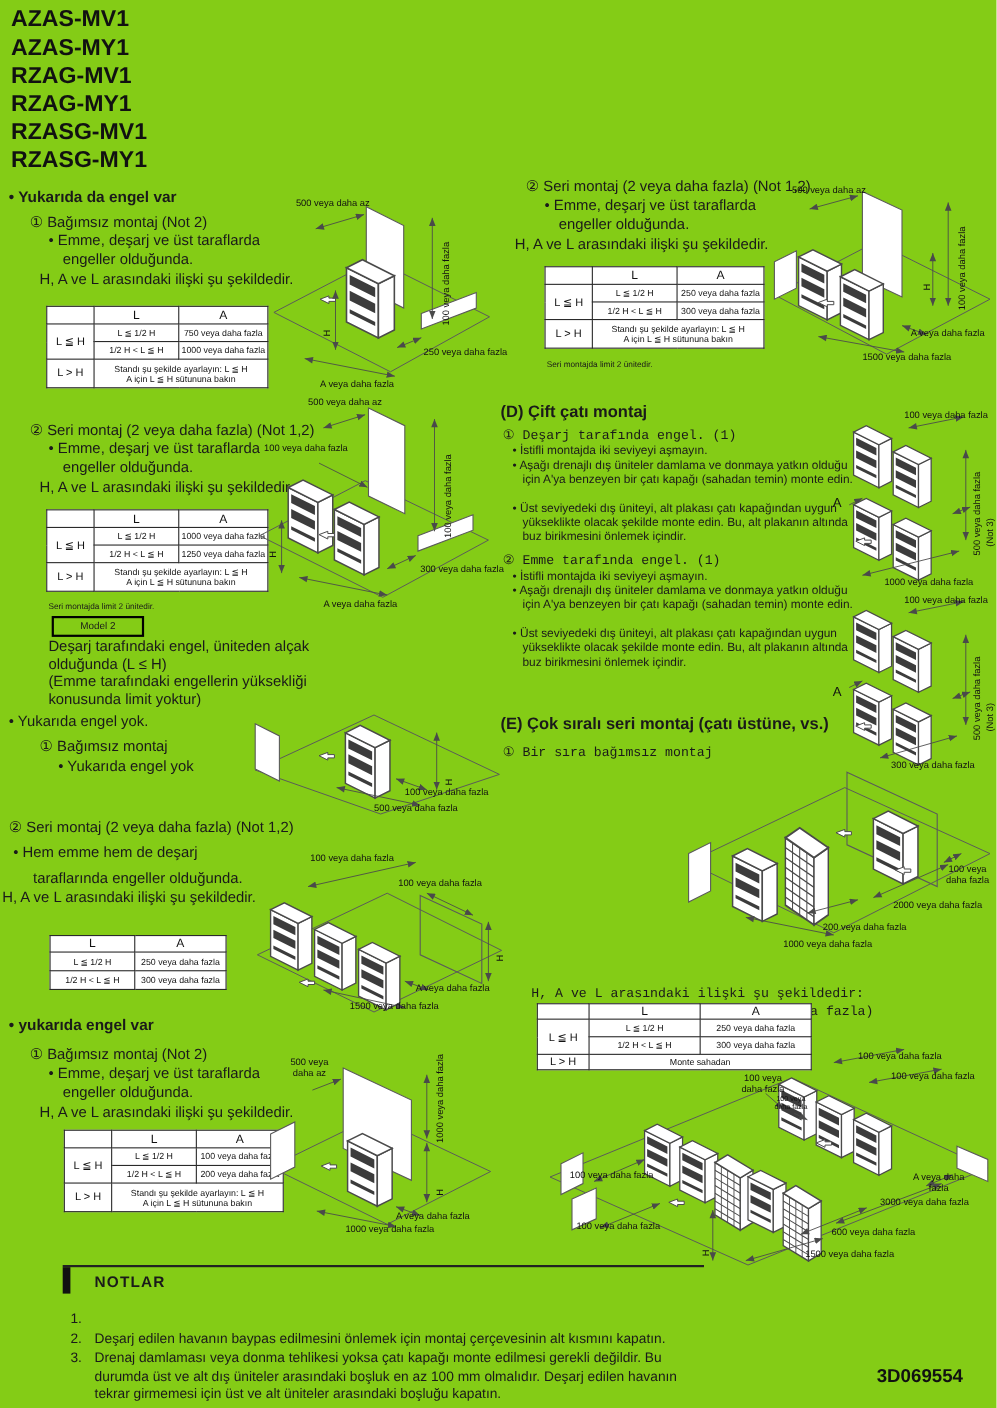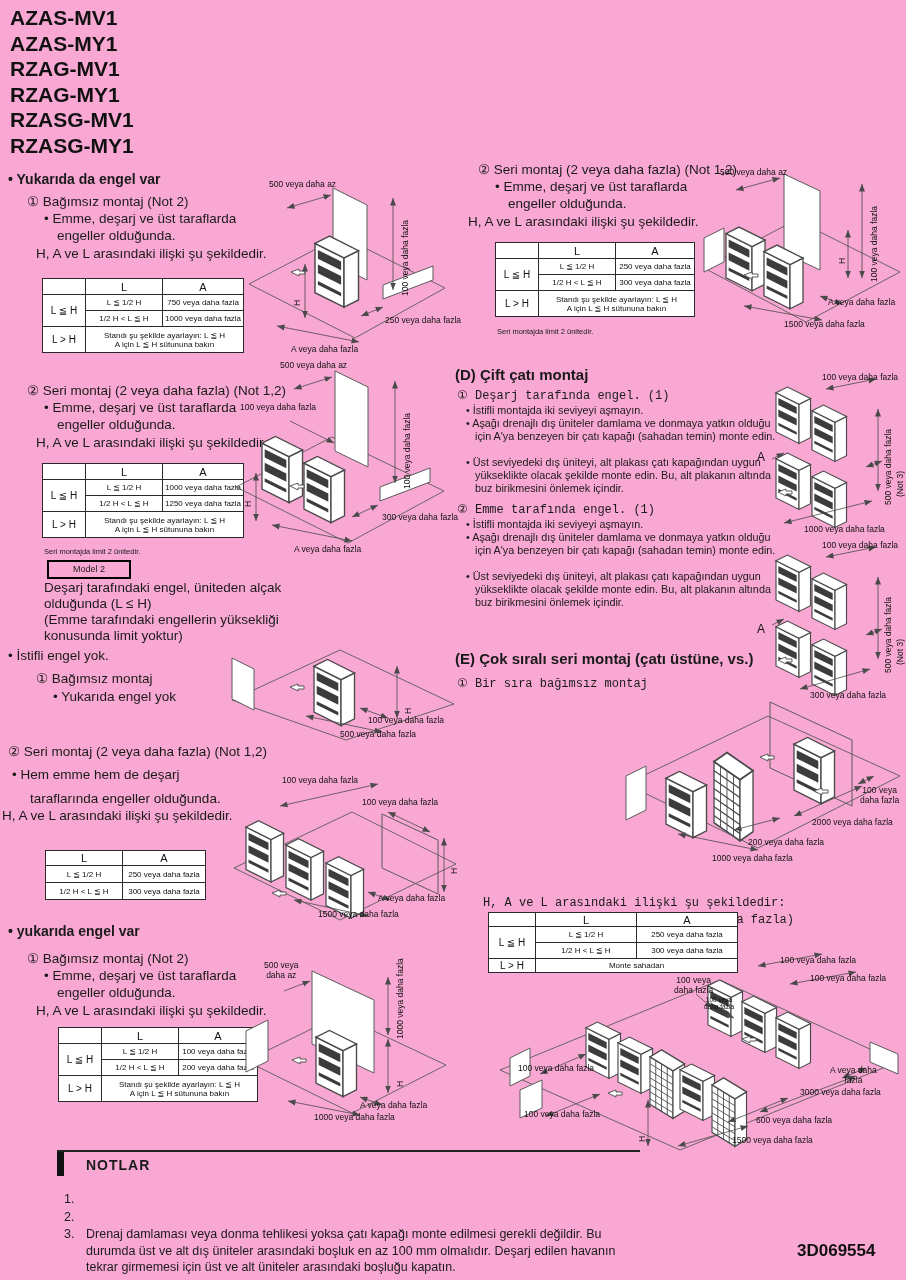--- a/index.html
+++ b/index.html
@@ -1,16 +1,16 @@
 <!DOCTYPE html>
 <html><head>
 <meta charset="utf-8">
 <style>
   html,body{margin:0;padding:0;background:#fff;}
-  .page{position:relative;width:906px;height:1280px;background:#f9a8d4;overflow:hidden;
+  .page{position:relative;width:906px;height:1280px;background:#84cc16;overflow:hidden;
         font-family:"Liberation Sans",sans-serif;color:#1a1a1a;}
   .abs{position:absolute;white-space:nowrap;}
   .model{font-weight:bold;font-size:21px;line-height:25.6px;color:#111;}
   .hb{font-weight:bold;font-size:14px;}
   .t{font-size:13.5px;}
   .t12{font-size:12px;font-family:Liberation Mono, monospace;}
   .small{font-size:7.5px;}
   .secDE{font-weight:bold;font-size:15px;}
   .dbul{font-size:10.8px;line-height:13px;width:312px;white-space:normal;
         text-indent:-9px;padding-left:9px;}
@@ -179,21 +179,21 @@
   <div class="dlbl" style="left:150px;top:158px">300 veya daha fazla</div>
   <div class="dlbl" style="left:62px;top:190px">A veya daha fazla</div>
 </div>
 
 <div class="abs model2box" style="left:47px;top:560px">Model 2</div>
 <div class="abs t" style="left:44px;top:580px">Deşarj tarafındaki engel, üniteden alçak</div>
 <div class="abs t" style="left:44px;top:596px">olduğunda (L ≤ H)</div>
 <div class="abs t" style="left:44px;top:612px">(Emme tarafındaki engellerin yüksekliği</div>
 <div class="abs t" style="left:44px;top:628px">konusunda limit yoktur)</div>
 
-<div class="abs t" style="left:8px;top:648px">• İstifli engel yok.</div>
+<div class="abs t" style="left:8px;top:648px">• Yukarıda engel yok.</div>
 <div class="abs t" style="left:36px;top:670px">① Bağımsız montaj</div>
 <div class="abs t" style="left:53px;top:689px">• Yukarıda engel yok</div>
 
 <div class="diag" style="left:222px;top:622px;width:238px;height:120px">
   <svg width="238" height="120">
     <polygon points="10,78 118,28 232,82 124,118" fill="none" stroke="#5a5a5a" stroke-width="0.9"></polygon>
     <polygon points="10,36 32,47 32,88 10,77" fill="#fff" stroke="#5a5a5a" stroke-width="1"></polygon>
     <use href="#u" transform="translate(92,28) scale(1.35)"></use>
     <use href="#fl" transform="translate(68,62)"></use>
     <line x1="175" y1="44" x2="175" y2="96" stroke="#4a4a4a" stroke-width="0.8" marker-start="url(#maS)" marker-end="url(#maE)"></line>
@@ -496,20 +496,21 @@
 <div class="ruleline" style="left:57px;top:1150px;width:583px;height:2px"></div>
 <div class="notbar" style="left:57px;top:1152px;width:7px;height:24px"></div>
 <div class="abs notlar" style="left:86px;top:1157px">NOTLAR</div>
 
 <div class="abs" style="left:64px;top:1191px">
   <div class="note">
     <span class="nnum">1.</span>
   </div>
   <div class="note">
     <span class="nnum">2.</span>
+    <span>Deşarj edilen havanın baypas edilmesini önlemek için montaj çerçevesinin alt kısmını kapatın.</span>
   </div>
   <div class="note">
     <span class="nnum">3.</span>
     <span>Drenaj damlaması veya donma tehlikesi yoksa çatı kapağı monte edilmesi gerekli değildir. Bu durumda üst ve alt dış üniteler arasındaki boşluk en az 100 mm olmalıdır. Deşarj edilen havanın tekrar girmemesi için üst ve alt üniteler arasındaki boşluğu kapatın.</span>
   </div>
 </div>
 
 <div class="abs docnum" style="left:797px;top:1241px">3D069554</div>
 
 </div>

